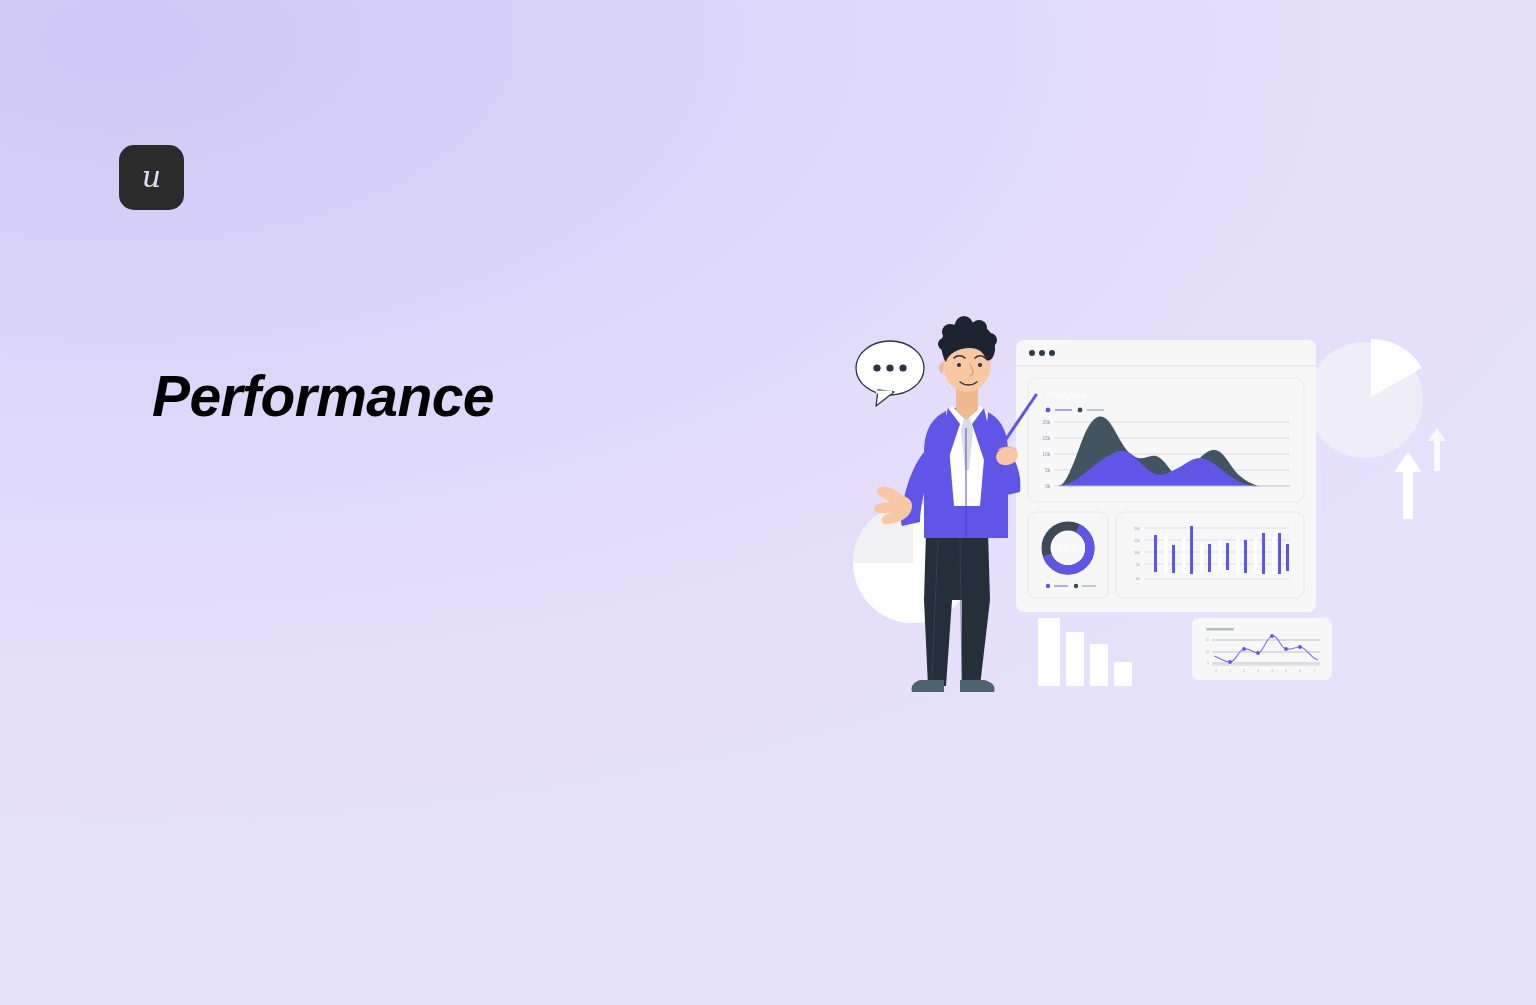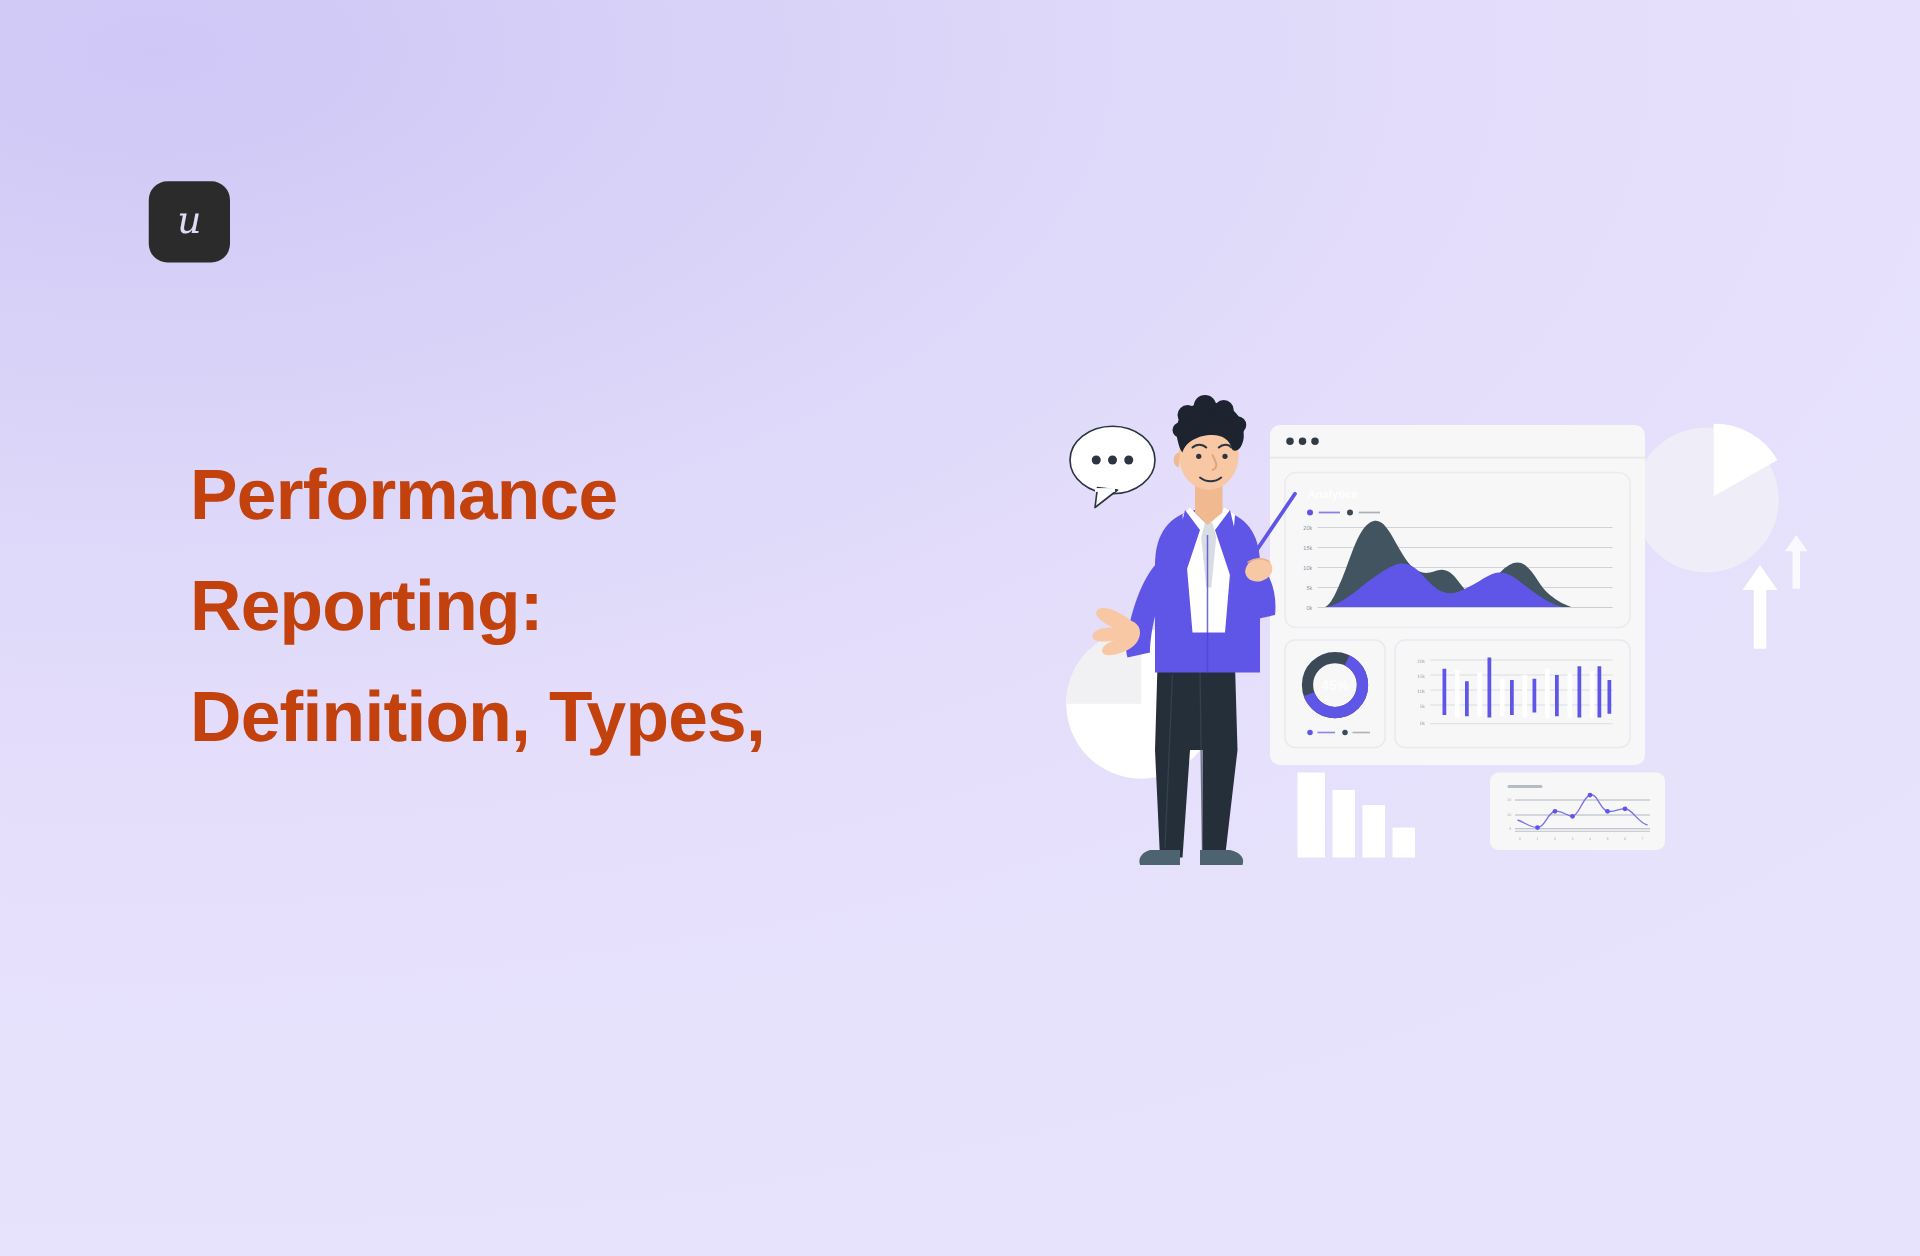--- a/index.html
+++ b/index.html
@@ -21,40 +21,40 @@
   .logo-badge .glyph{
     font-family:"DejaVu Serif", serif;
     font-style:italic; font-size:30px; color:#e0dcf7;
     line-height:1; transform:translateY(-1px);
   }
 
   
   .headline{
     position:absolute; left:152px; top:352px; width:620px;
     font-size:57px; line-height:1.56; font-weight:700;
-    letter-spacing:-0.6px; color:#c2410c;
+    letter-spacing:-0.6px; color:#000000;font-style:italic;
   }
 
   
   .stage{ position:absolute; left:820px; top:300px; width:680px; height:440px; }
   .stage svg{ display:block; }
 
   
 </style>
 </head>
 <body>
 
 <div class="logo-badge">
   <span class="glyph">u</span>
 </div>
 
 <h1 class="headline">
   <span>Performance</span><br>
-  <span>Reporting:</span><br>
-  <span>Definition, Types,</span><br>
+  <br>
+  <br>
 </h1>
 
 <div class="stage">
 <svg width="680" height="440" viewBox="0 0 680 440" xmlns="http://www.w3.org/2000/svg">
   <defs>
     <clipPath id="areaClip">
           <rect x="0" y="0" width="680" height="440"></rect>
         </clipPath>
     <linearGradient id="groundFade" x1="0" y1="0" x2="1" y2="0">
       <stop offset="0%" stop-color="#a9a6c6" stop-opacity="0.75"></stop>

